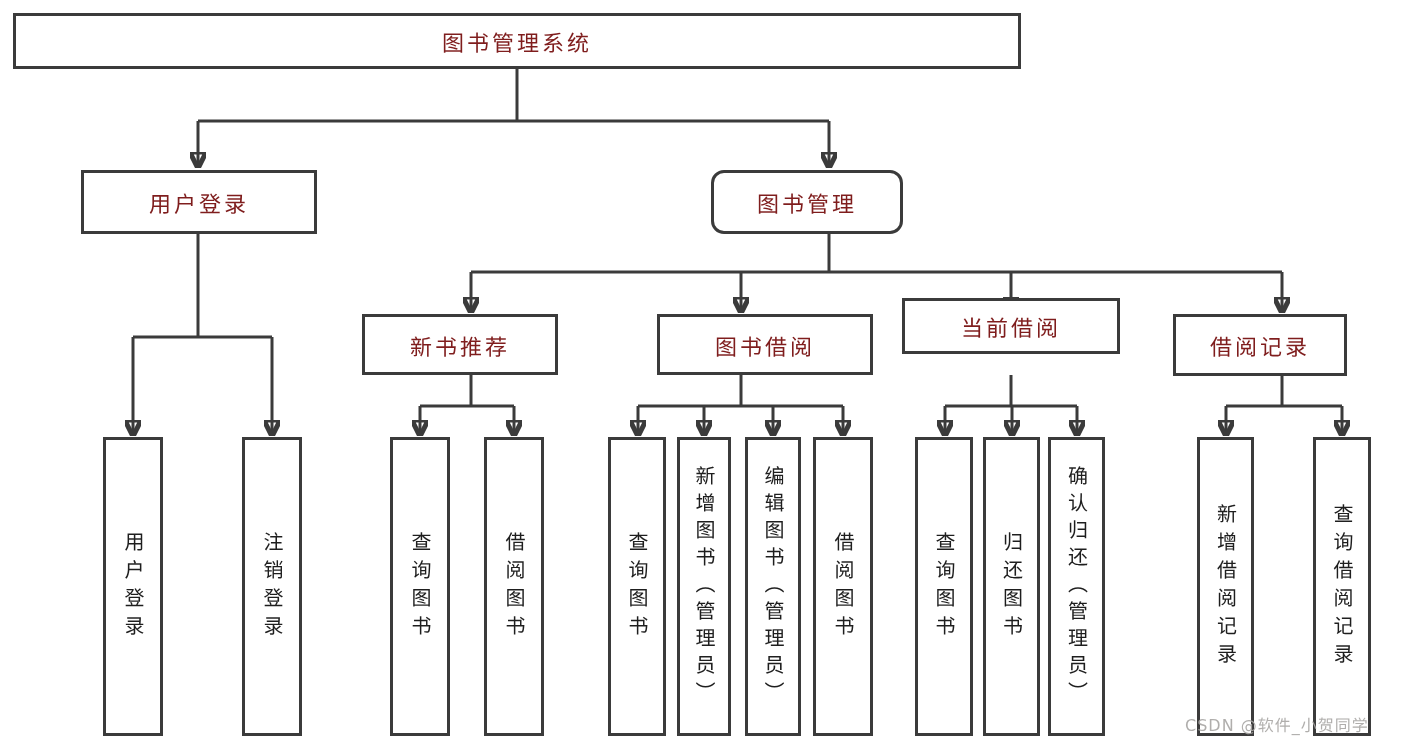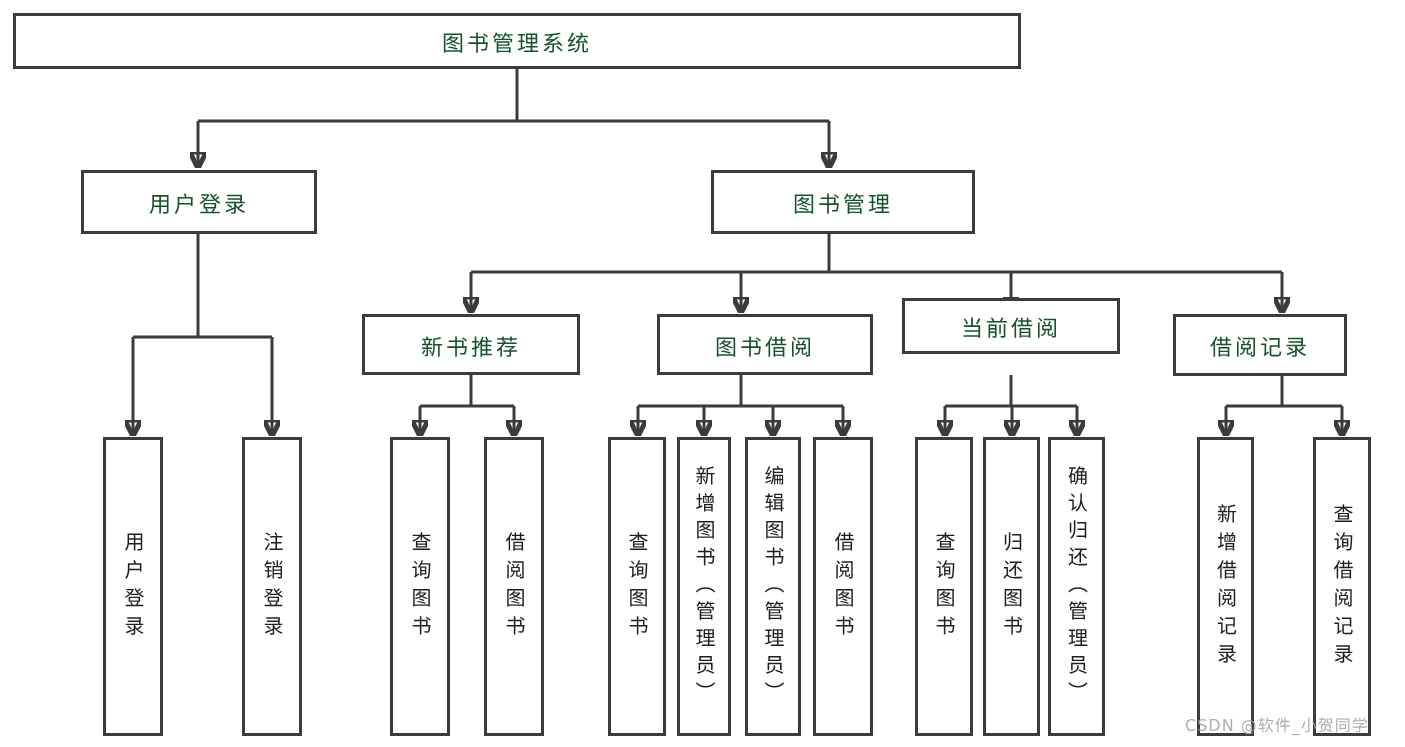--- a/index.html
+++ b/index.html
@@ -21,21 +21,21 @@
   .hbox {
     position: absolute;
     box-sizing: border-box;
     border: 3px solid #3b3b3b;
     background: #ffffff;
     display: flex;
     align-items: center;
     justify-content: center;
     font-size: 22px;
     letter-spacing: 3px;
-    color: #14532d;
+    color: #7f1d1d;
     white-space: nowrap;
   }
   .vbox {
     position: absolute;
     box-sizing: border-box;
     top: 437px;
     height: 299px;
     border: 3px solid #3b3b3b;
     background: #ffffff;
     display: flex;
@@ -124,23 +124,23 @@
       <path d="M1282,376 V406"></path>
       <path d="M1226,406 H1342"></path>
       <path d="M1226,406 V434" marker-end="url(#arrow)"></path>
       <path d="M1342,406 V434" marker-end="url(#arrow)"></path>
     </g>
   </svg>
 
   <div class="hbox" style="left:13px; top:13px; width:1008px; height:56px;">图书管理系统</div>
 
   <div class="hbox" style="left:81px; top:170px; width:236px; height:64px;">用户登录</div>
-  <div class="hbox" style="left:711px; top:170px; width:264px; height:64px;">图书管理</div>
+  <div class="hbox" style="left:711px; top:170px; width:192px; height:64px;border-radius:13px;">图书管理</div>
 
-  <div class="hbox" style="left:362px; top:314px; width:218px; height:61px;">新书推荐</div>
+  <div class="hbox" style="left:362px; top:314px; width:196px; height:61px;">新书推荐</div>
   <div class="hbox" style="left:633px; top:314px; width:216px; height:61px;margin-left:24px;">图书借阅</div>
   <div class="hbox" style="left:902px; top:298px; width:218px; height:56px;">当前借阅</div>
   <div class="hbox" style="left:1173px; top:314px; width:174px; height:62px;text-align:right;">借阅记录</div>
 
   <div class="vbox" style="left:103px; width:60px;">用户登录</div>
   <div class="vbox" style="left:242px; width:60px;">注销登录</div>
 
   <div class="vbox" style="left:390px; width:60px;">查询图书</div>
   <div class="vbox" style="left:484px; width:60px;">借阅图书</div>
 

